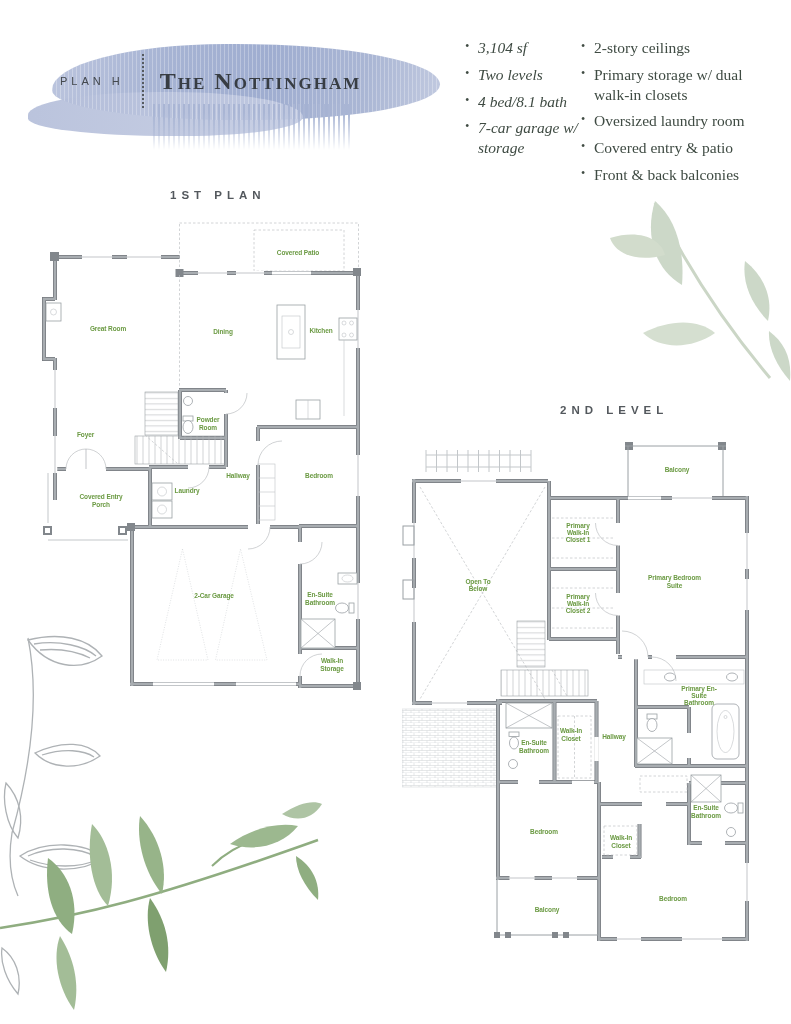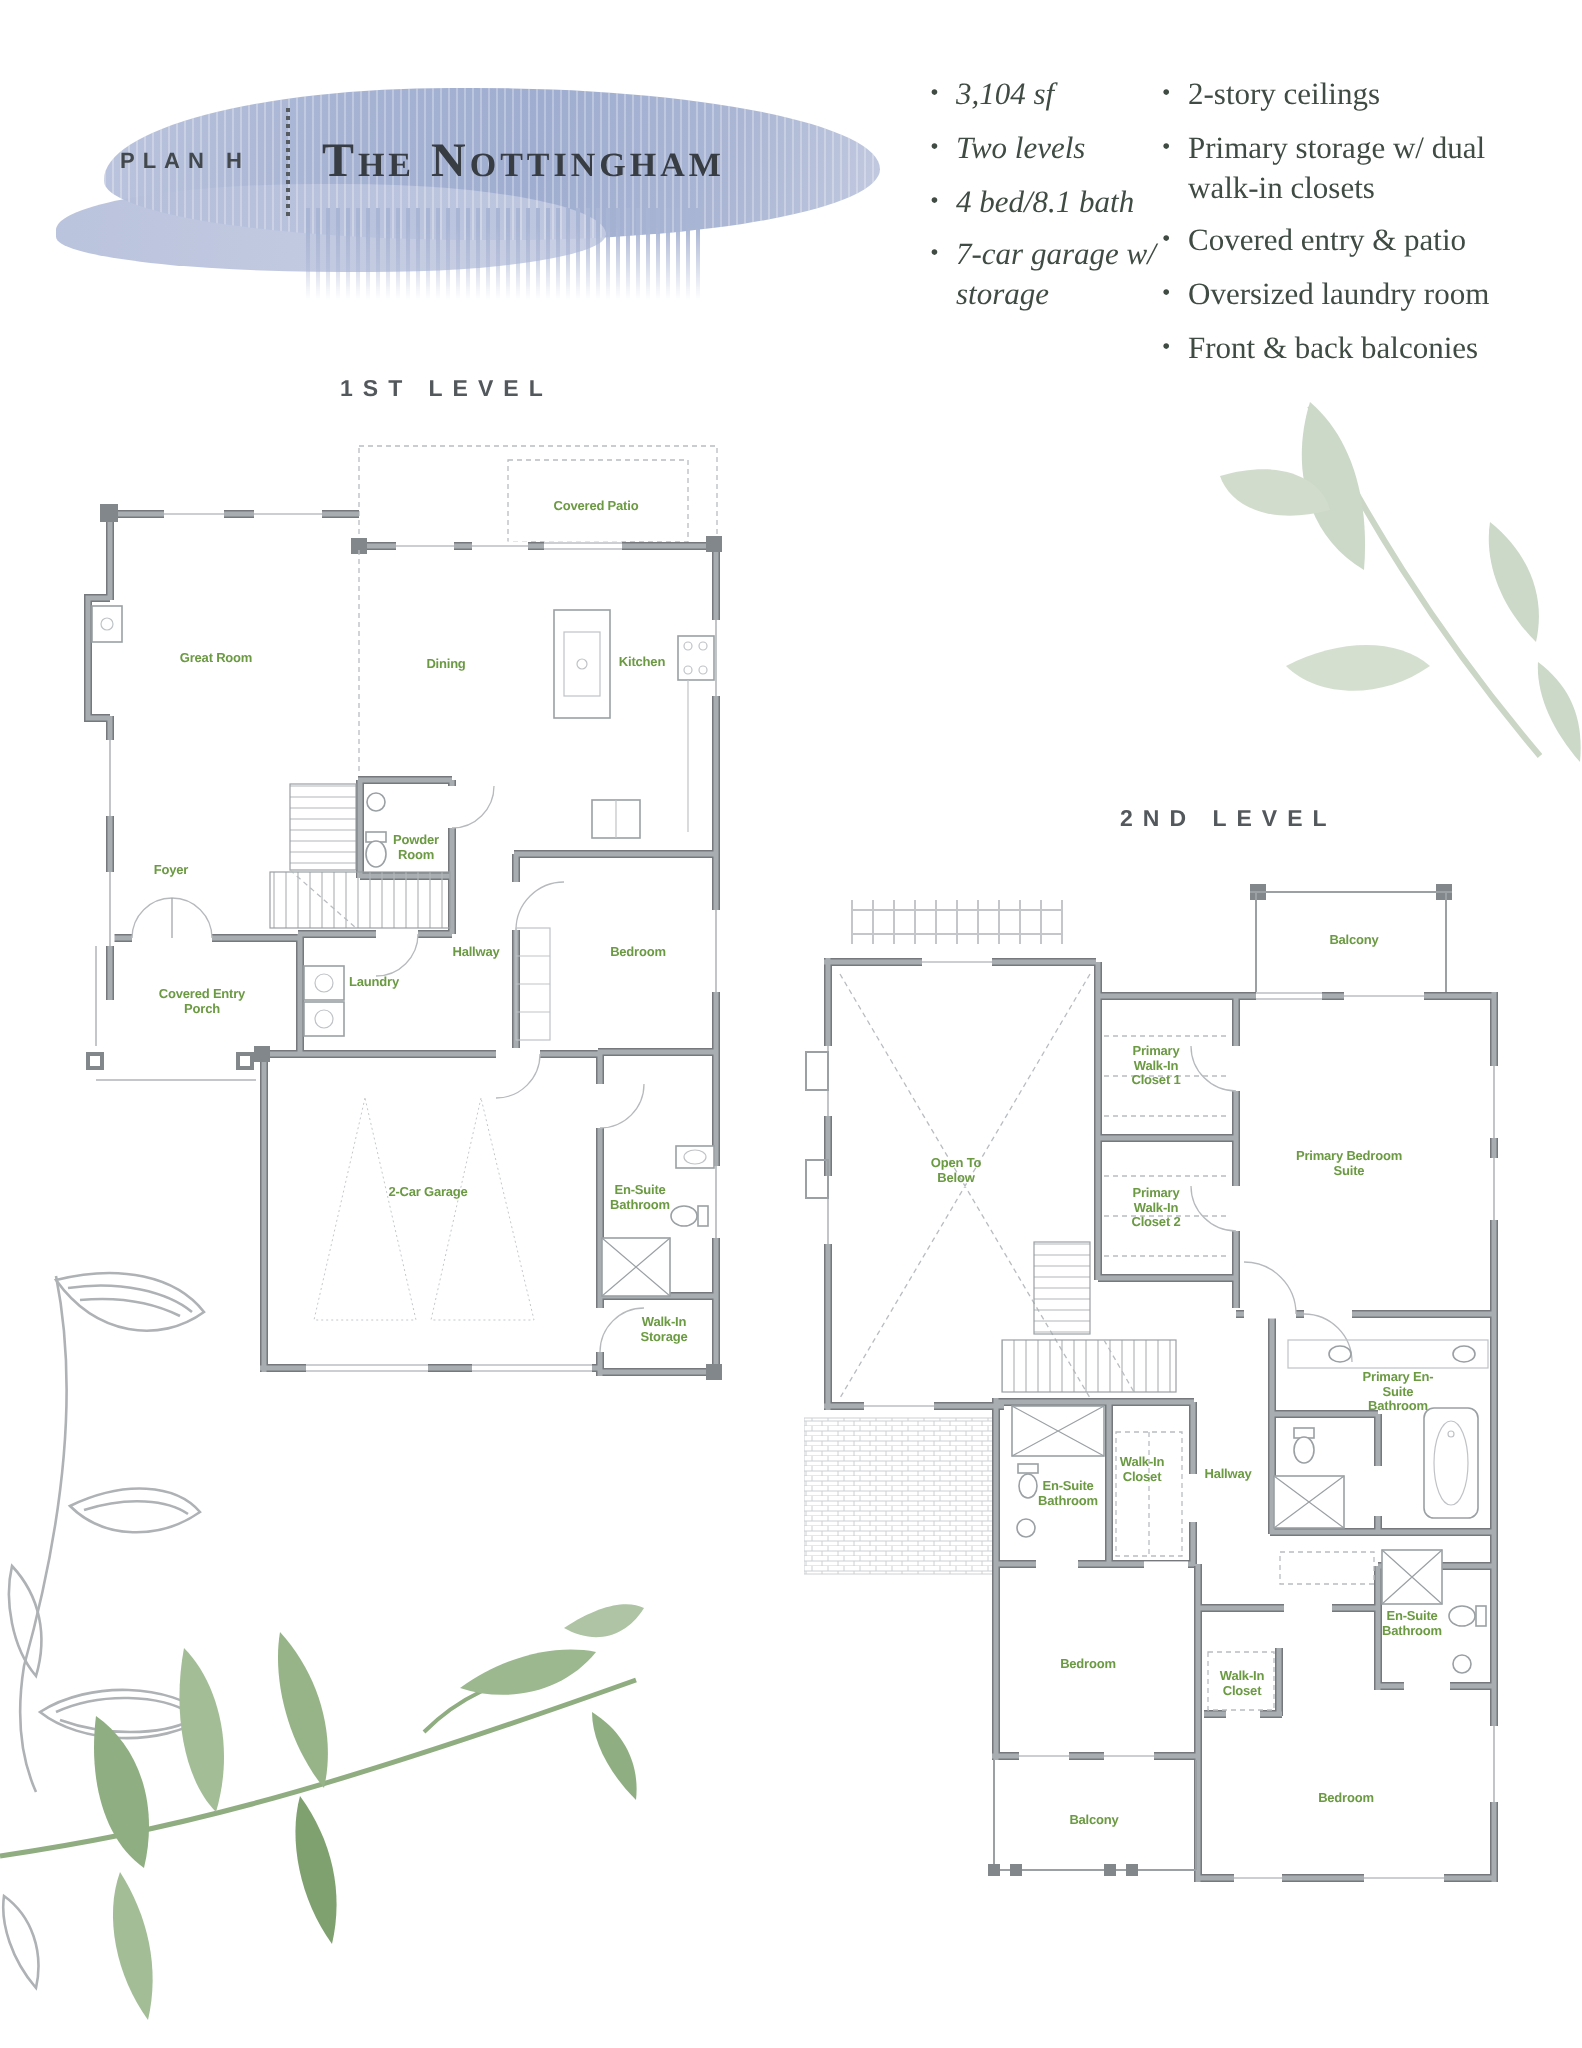--- a/index.html
+++ b/index.html
@@ -14,21 +14,21 @@
           background:linear-gradient(95deg,#b3bdd9,#c3cbe2);
           border-radius:50% 50% 45% 55% / 55% 60% 45% 42%;opacity:.9;}
   .brush3{position:absolute;left:30%;top:70px;right:22%;bottom:0;
           background:repeating-linear-gradient(90deg,#a9b5d4 0 2px,rgba(255,255,255,0) 2px 5px);
           -webkit-mask-image:linear-gradient(180deg,#000 20%,rgba(0,0,0,0) 100%);
           mask-image:linear-gradient(180deg,#000 20%,rgba(0,0,0,0) 100%);}
   .brush-streaks{position:absolute;left:24px;top:10px;right:4px;bottom:30px;
           background:repeating-linear-gradient(90deg,rgba(255,255,255,.28) 0 1px,rgba(255,255,255,0) 1px 4px);
           border-radius:46% 54% 50% 50% / 62% 55% 48% 40%;}
   .brush-text{position:absolute;left:0;top:0;right:0;bottom:22px;display:flex;align-items:center;}
-  .plan-label{margin-left:32px;font-size:11px;letter-spacing:4px;font-weight:700;color:#43484d;white-space:nowrap;}
+  .plan-label{margin-left:32px;font-size:11px;letter-spacing:4px;font-weight:400;color:#43484d;white-space:nowrap;}
   .hdr-divider{height:54px;width:0;border-left:2px dotted #565b60;margin:0 16px 0 18px;}
   .hdr-title{font-family:"Liberation Serif",serif;font-variant:small-caps;font-weight:600;
              font-size:24px;letter-spacing:2px;color:#383d43;white-space:nowrap;}
   
   .feat{position:absolute;margin:0;padding:0;list-style:none;
         font-family:"Liberation Serif",serif;font-size:15.5px;line-height:1.28;color:#3f4b43;}
   .feat li{position:relative;padding-left:13px;margin-bottom:7px;}
   .feat li::before{content:"\2022";position:absolute;left:0;top:1px;font-size:12px;color:#3f4b43;}
   .feat-1{left:465px;top:38px;width:116px;font-style:italic;}
   .feat-2{left:581px;top:38px;width:186px;}
@@ -81,26 +81,26 @@
 
   <ul class="feat feat-1">
     <li>3,104 sf</li>
     <li>Two levels</li>
     <li>4 bed/8.1 bath</li>
     <li>7-car garage w/ storage</li>
   </ul>
   <ul class="feat feat-2">
     <li>2-story ceilings</li>
     <li>Primary storage w/ dual walk-in closets</li>
+    <li>Oversized laundry room</li>
     <li>Covered entry &amp; patio</li>
-    <li>Oversized laundry room</li>
     <li>Front &amp; back balconies</li>
   </ul>
 
-  <div class="plan-heading ph-1">1ST LEVEL</div>
+  <div class="plan-heading ph-1">1ST PLAN</div>
   <div class="plan-heading ph-2">2ND LEVEL</div>
 
   <div class="plan plan-1">
     <div class="plan-inner">
       <svg width="680" height="960" viewBox="0 0 680 960">
         <defs>
           <pattern id="tV" width="12" height="60" patternUnits="userSpaceOnUse">
             <path d="M6,0 V60" stroke="#b2b6b9" stroke-width="1.2"></path>
           </pattern>
           <pattern id="tH" width="60" height="11" patternUnits="userSpaceOnUse">

